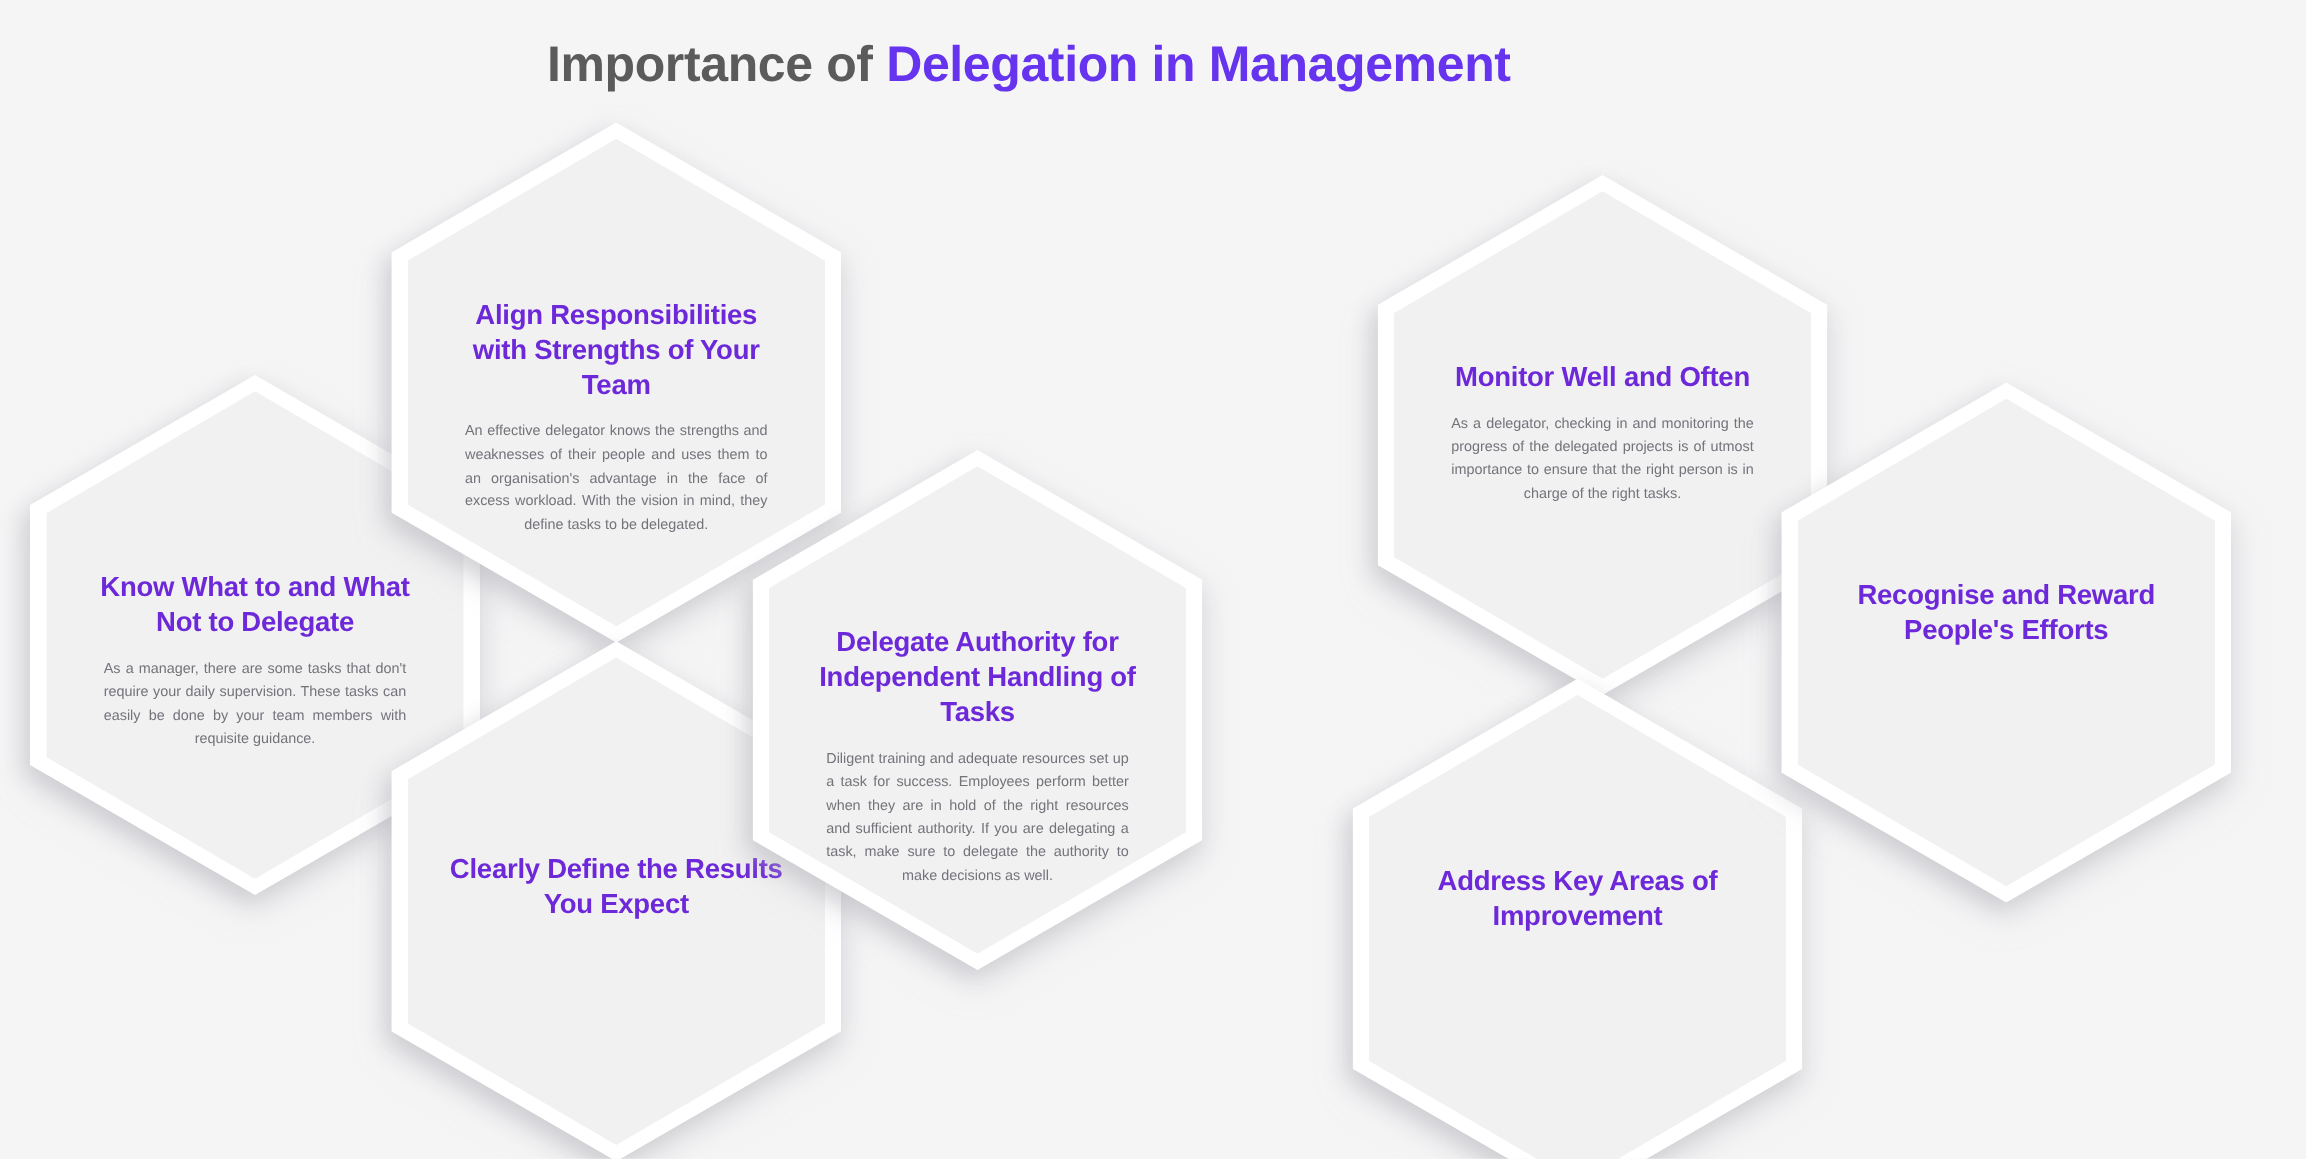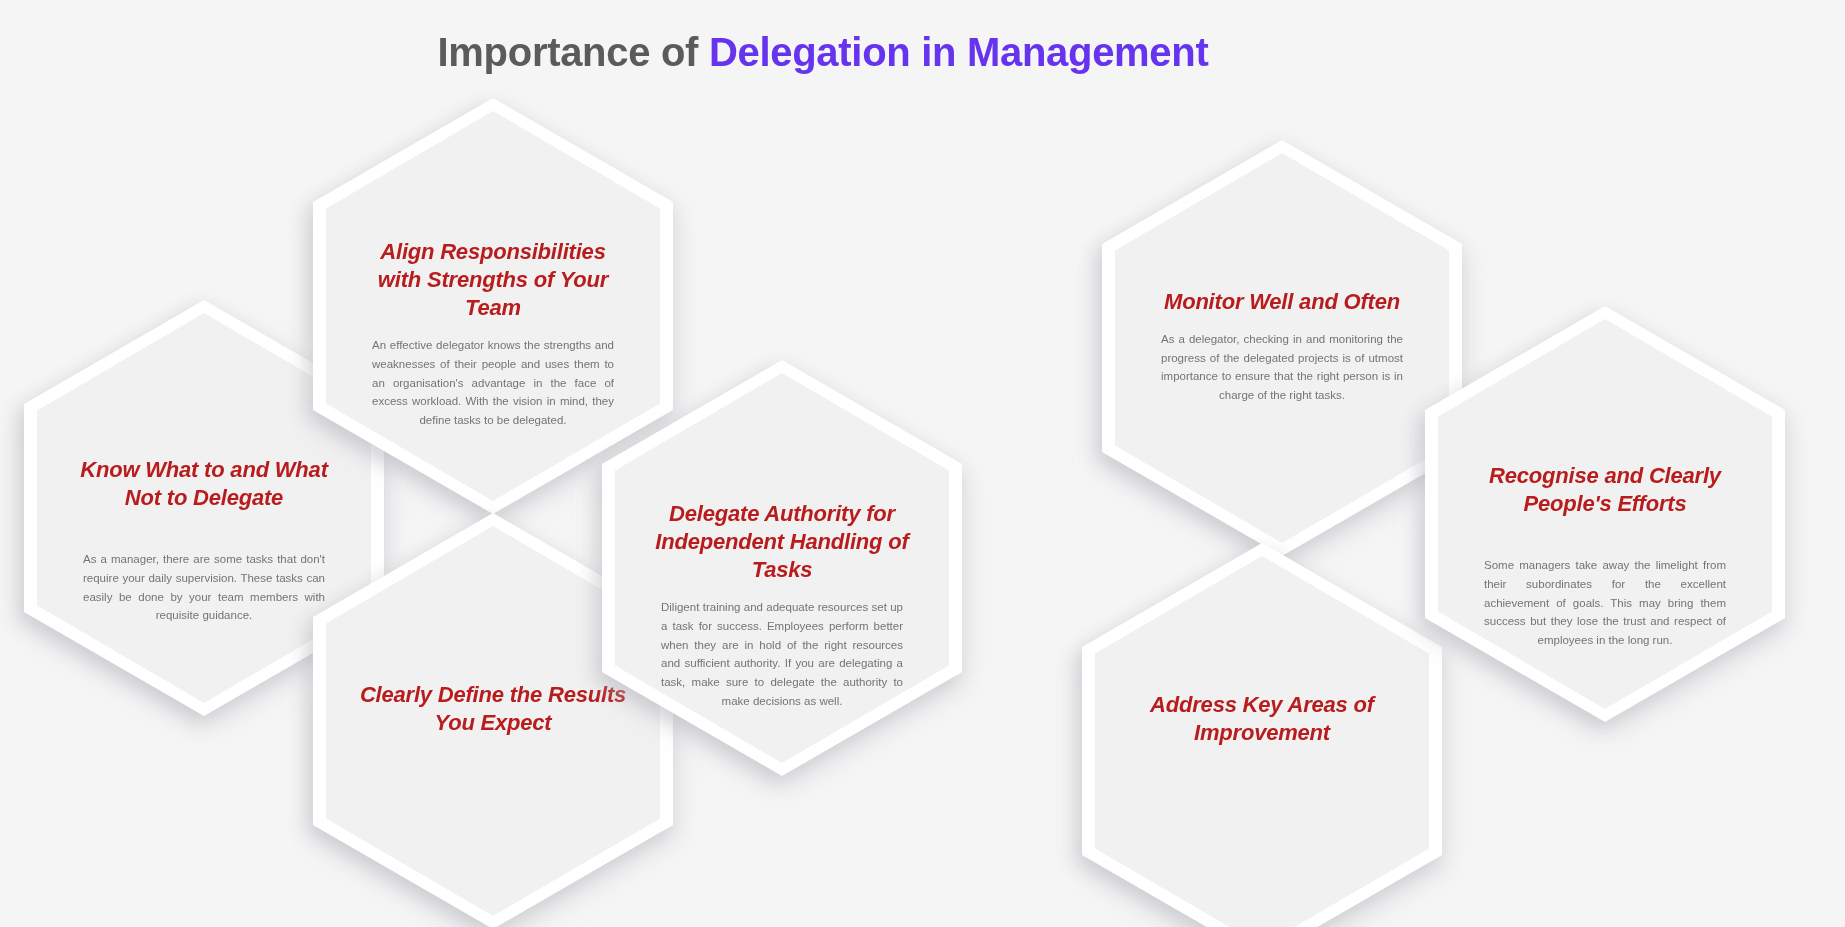--- a/index.html
+++ b/index.html
@@ -71,43 +71,42 @@
     position: absolute;
     inset: 0;
     display: flex;
     flex-direction: column;
     align-items: center;
     justify-content: flex-start;
     text-align: center;
   }
 
   .hex-heading {
-    color: #b91c1c;
+    color: #6d28d9;
     font-weight: bold;
     font-size: 22px;
     line-height: 1.28;
     letter-spacing: -0.2px;
     width: 272px;
-    font-style: italic;
   }
 
   .hex-body {
     color: #73737a;
     font-size: 11.5px;
     line-height: 1.62;
     width: 242px;
     text-align: justify;
     text-align-last: center;
     margin-top: 14px;
   }
   .hex-body.plain { text-align: center; }
 
   
   .hex-content.pad-a { padding-top: 140px; }
-  .hex-content.pad-b { padding-top: 156px; gap: 24px; }
+  .hex-content.pad-b { padding-top: 156px; }
   .hex-content.pad-c { padding-top: 168px; }
   .hex-content.pad-d { padding-top: 148px; }
 </style>
 </head>
 <body>
 
 <div class="title-wrap">
   <div class="title">
     <span class="title-plain">Importance of </span><span class="title-accent">Delegation in Management</span>
   </div>
@@ -164,18 +163,17 @@
     <div class="hex-face"></div>
     <div class="hex-content pad-d">
       <div class="hex-heading">Address Key Areas of Improvement</div>
     </div>
   </div>
 
   <div class="hex" style="left:1425px; top:306px;">
     <div class="hex-rim"></div>
     <div class="hex-face"></div>
     <div class="hex-content pad-b">
-      <div class="hex-heading">Recognise and Clearly People's Efforts</div>
-      <div class="hex-body">Some managers take away the limelight from their subordinates for the excellent achievement of goals. This may bring them success but they lose the trust and respect of employees in the long run.</div>
+      <div class="hex-heading">Recognise and Reward People's Efforts</div>
     </div>
   </div>
 
 </div>
 
 </body></html>

